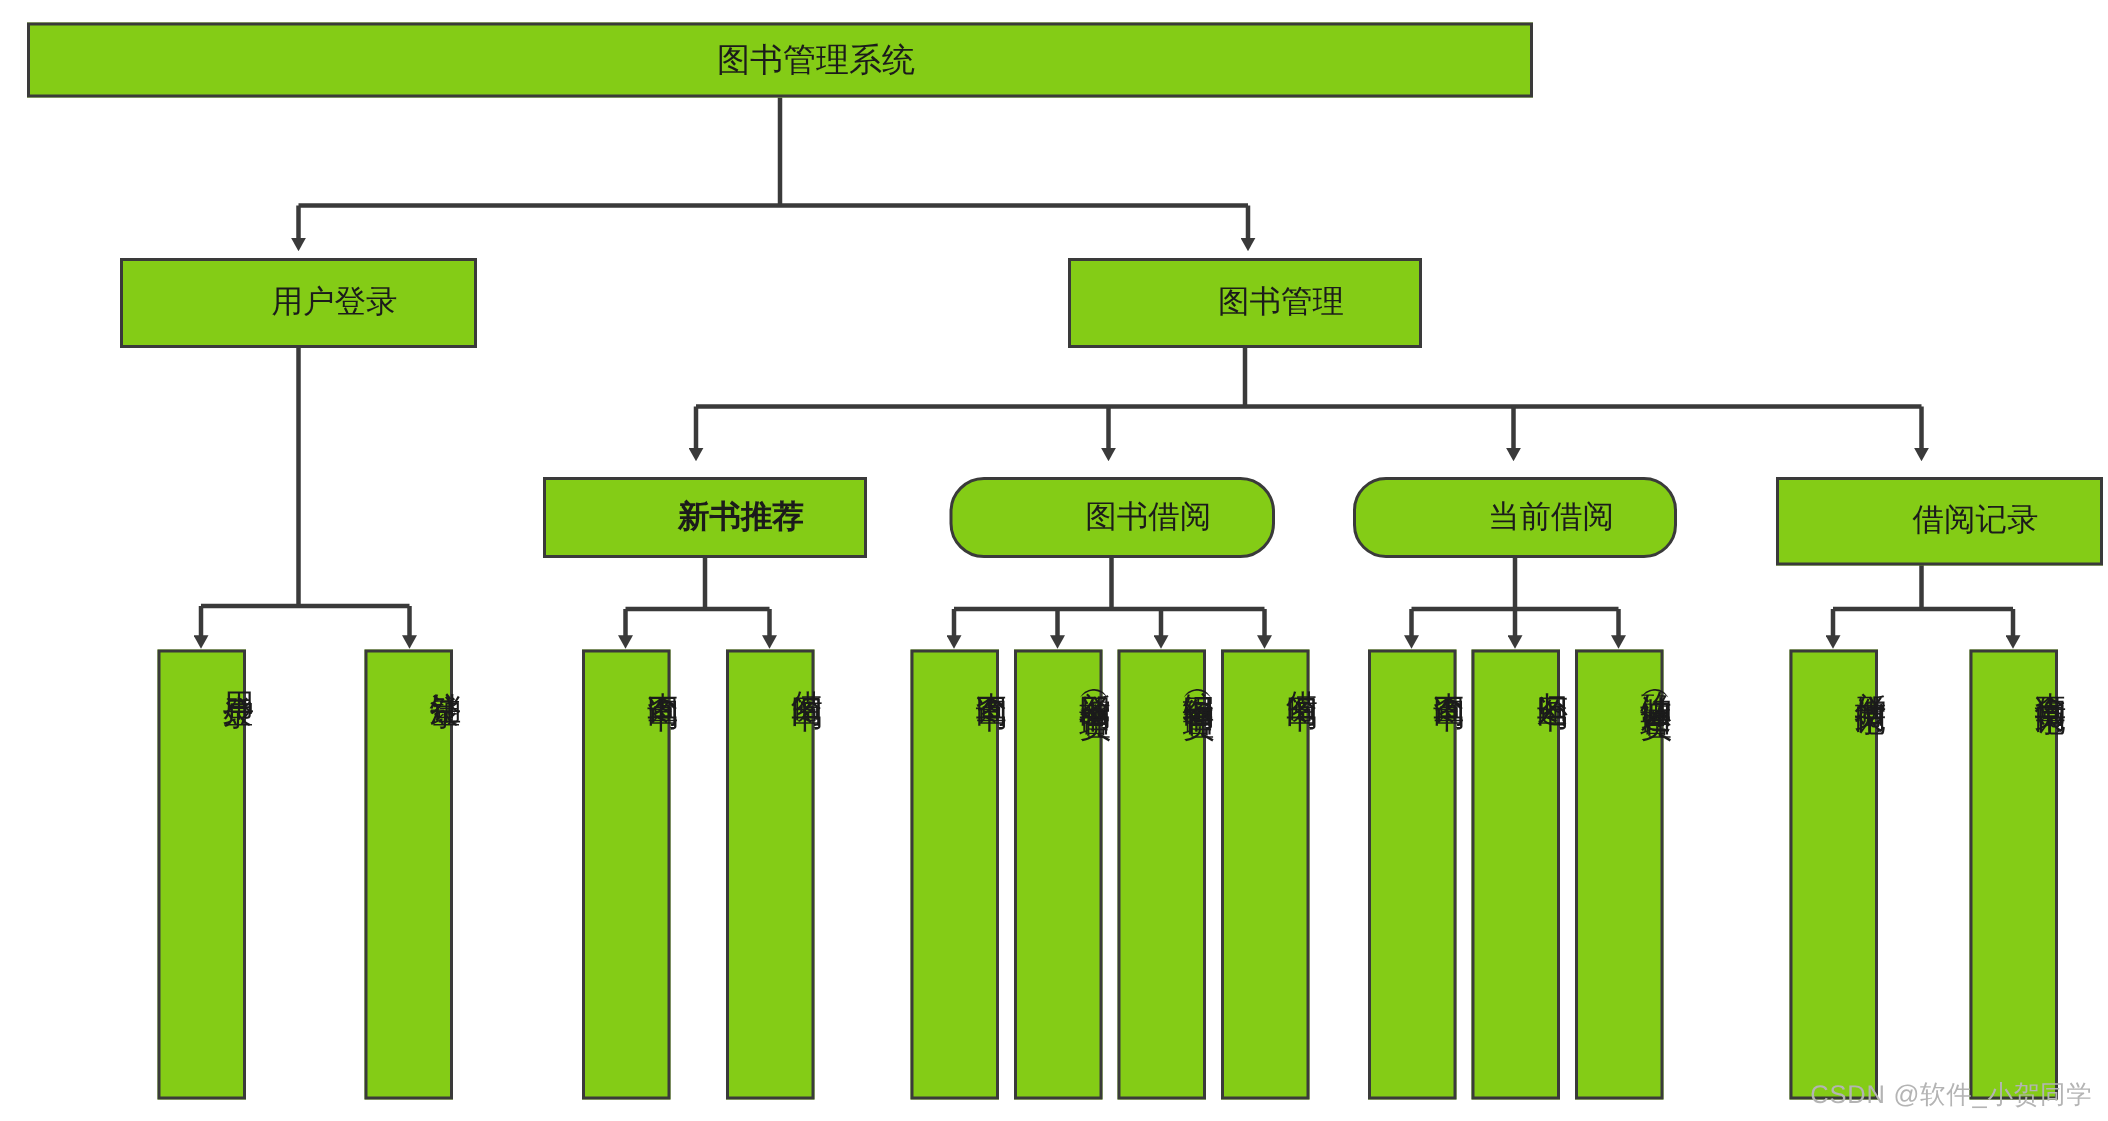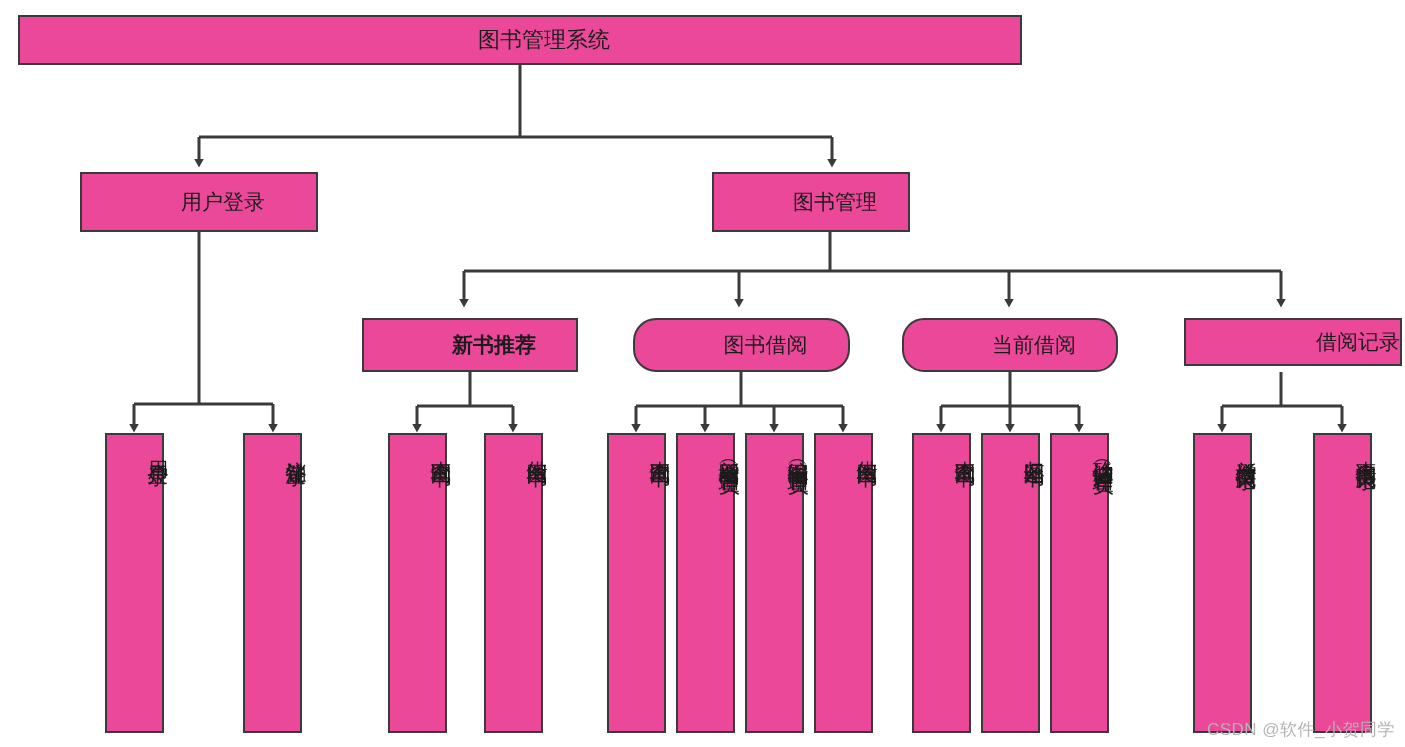--- a/index.html
+++ b/index.html
@@ -16,21 +16,21 @@
   }
   #wires{
     position:absolute;
     left:0;top:0;
     width:1405px;height:747px;
     pointer-events:none;
   }
   .node{
     position:absolute;
     box-sizing:border-box;
-    background:#ec4899;
+    background:#84cc16;
     border:2px solid #3a3a3a;
     display:flex;
     align-items:center;
     justify-content:center;
     color:#1b1b1b;
     z-index:3;
     padding-left:48px;
   }
   .node .lbl{
     display:block;
@@ -120,34 +120,34 @@
     </g>
   </svg>
 
   <div class="node h root" style="left:18px;top:15px;width:1004px;height:50px;">
     <span class="lbl">图书管理系统</span>
   </div>
 
   <div class="node h" style="left:80px;top:172px;width:238px;height:60px;">
     <span class="lbl">用户登录</span>
   </div>
-  <div class="node h" style="left:712px;top:172px;width:198px;height:60px;align-items:center;">
+  <div class="node h" style="left:712px;top:172px;width:236px;height:60px;align-items:center;">
     <span class="lbl">图书管理</span>
   </div>
 
   <div class="node h" style="left:362px;top:318px;width:216px;height:54px;font-weight:bold;">
     <span class="lbl">新书推荐</span>
   </div>
   <div class="node h" style="left:633px;top:318px;width:217px;height:54px;border-radius:23px;">
     <span class="lbl">图书借阅</span>
   </div>
   <div class="node h" style="left:902px;top:318px;width:216px;height:54px;border-radius:22px;">
     <span class="lbl">当前借阅</span>
   </div>
-  <div class="node h" style="left:1184px;top:318px;width:218px;height:48px;justify-content:flex-end;">
+  <div class="node h" style="left:1184px;top:318px;width:218px;height:59px;">
     <span class="lbl">借阅记录</span>
   </div>
 
   <div class="node v" style="left:105px;top:433px;width:59px;height:300px;">
     <span class="lbl">用户登录</span>
   </div>
   <div class="node v" style="left:243px;top:433px;width:59px;height:300px;">
     <span class="lbl">注销登录</span>
   </div>
 

